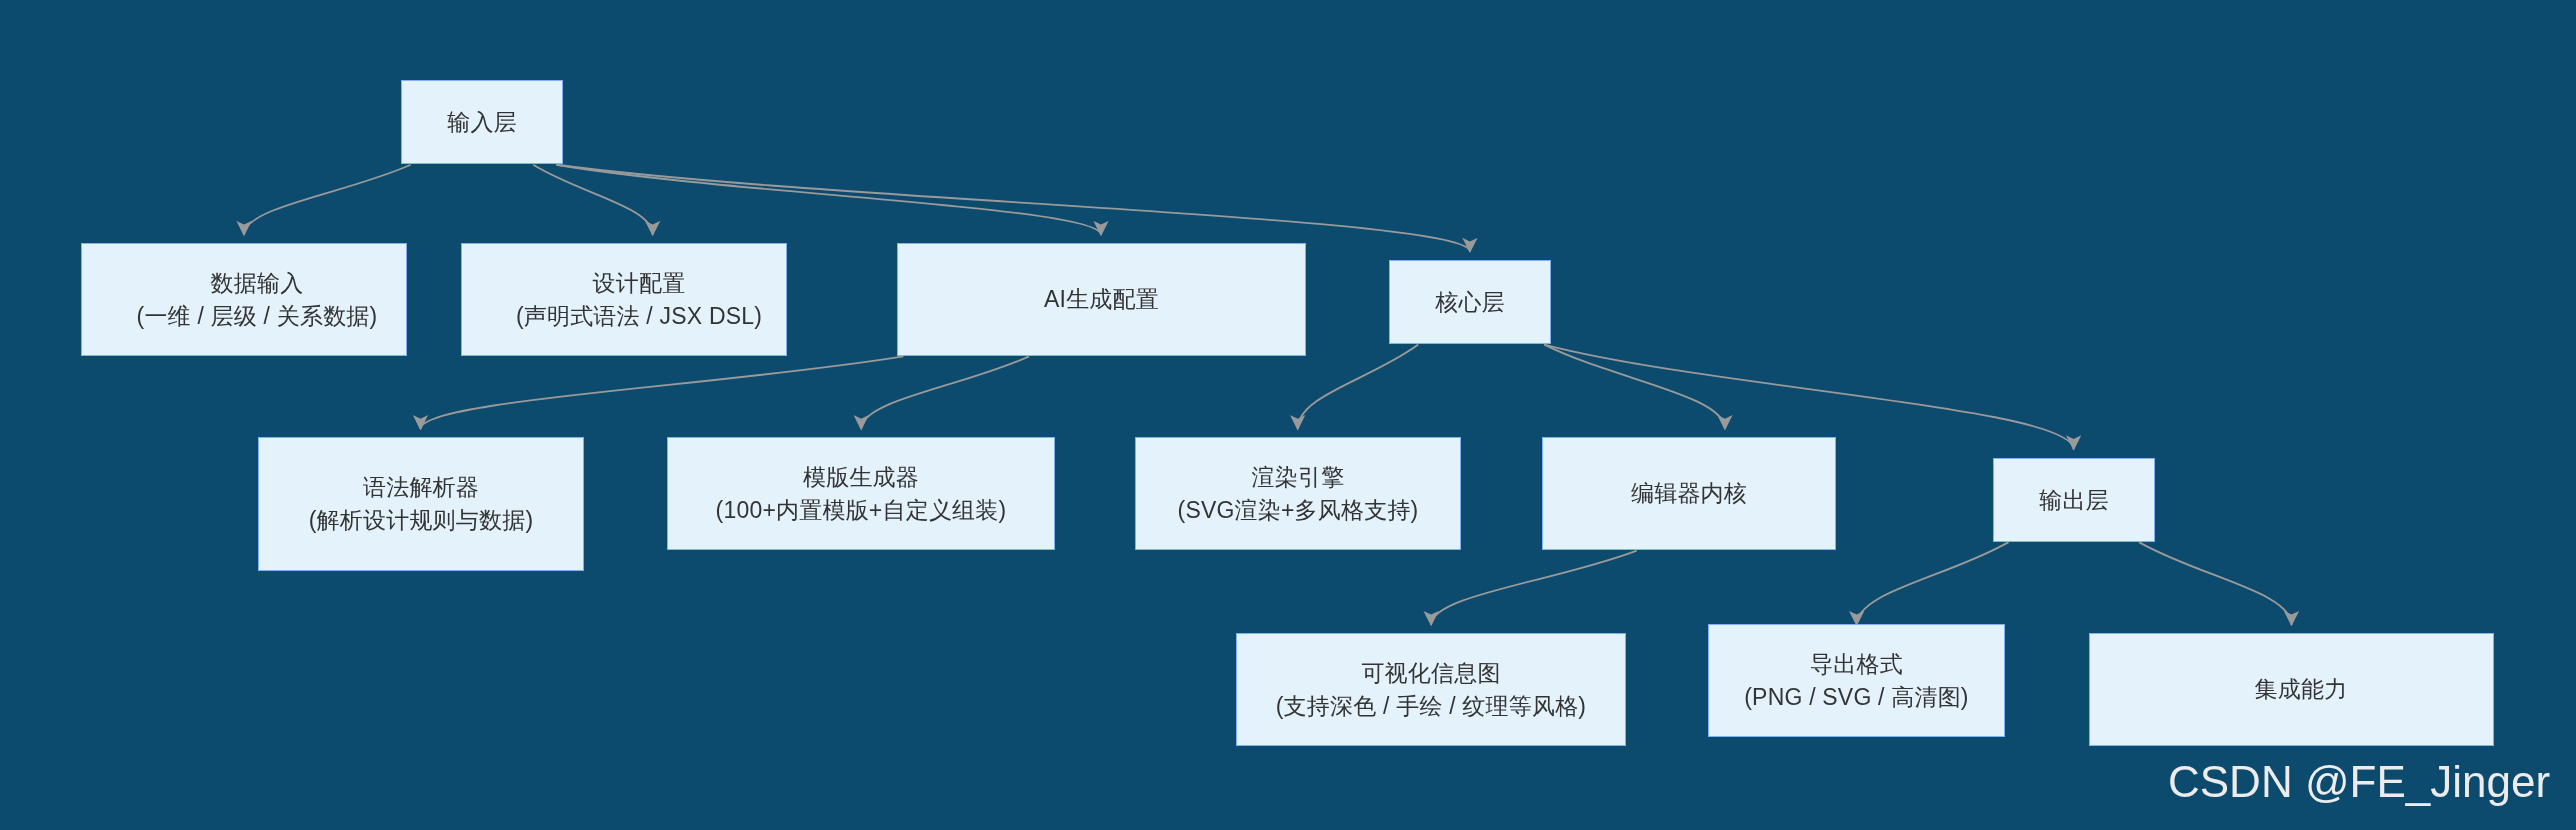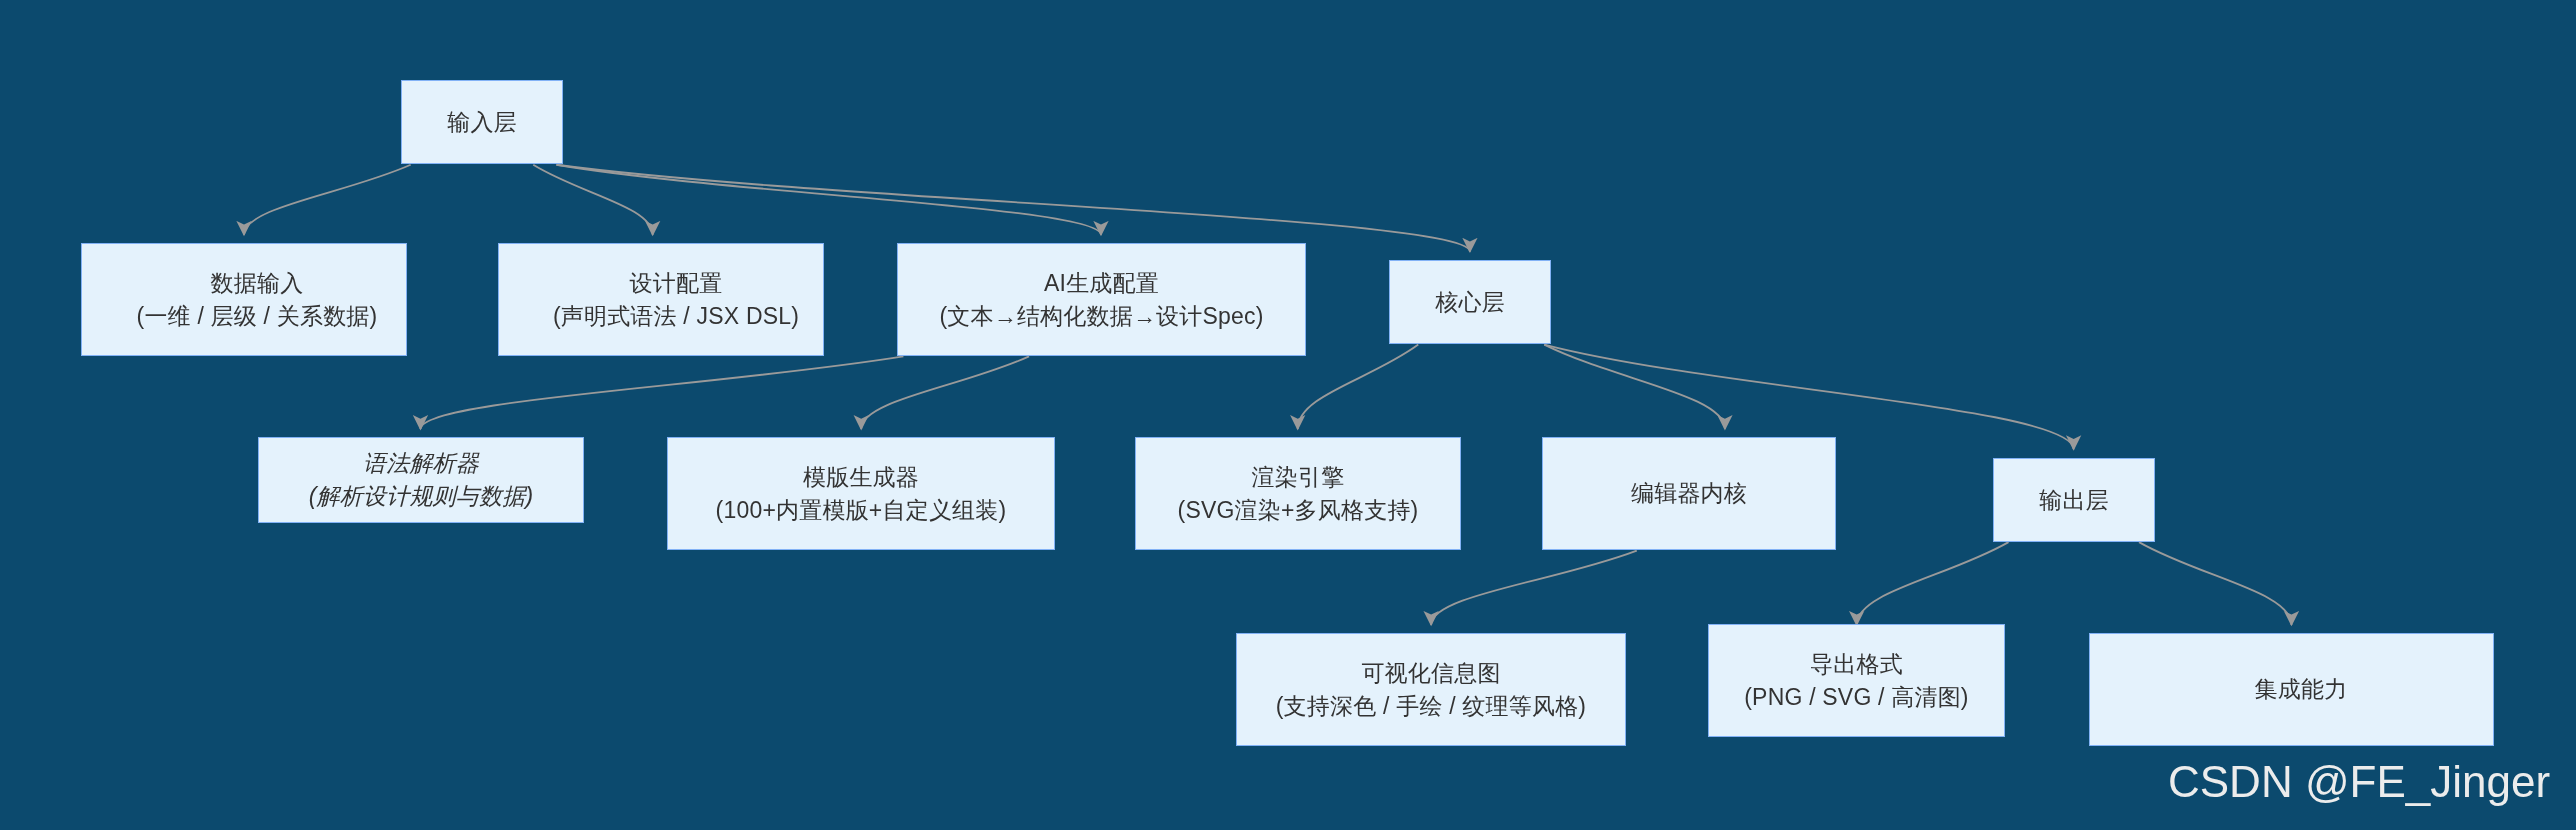--- a/index.html
+++ b/index.html
@@ -62,32 +62,31 @@
   </svg>
 
   <div id="nodes-host">
       <div class="node single" style="left: 401px; top: 80px; width: 162px; height: 84px;">
         <div class="t1">输入层</div>
       </div>
       <div class="node" style="left: 81px; top: 243px; width: 326px; height: 113px; padding-left: 26px;">
         <div class="t1">数据输入</div>
         <div class="t2">(一维 / 层级 / 关系数据)</div>
       </div>
-      <div class="node" style="left: 498px; top: 243px; width: 326px; height: 113px; padding-left: 30px;">
+      <div class="node" style="left: 461px; top: 243px; width: 326px; height: 113px; padding-left: 30px;">
         <div class="t1">设计配置</div>
         <div class="t2">(声明式语法 / JSX DSL)</div>
       </div>
       <div class="node" style="left: 897px; top: 243px; width: 409px; height: 113px;">
         <div class="t1">AI生成配置</div>
-        <div class="t2">(文本→结构化数据→设计Spec)</div>
       </div>
       <div class="node single" style="left: 1389px; top: 260px; width: 162px; height: 84px;">
         <div class="t1">核心层</div>
       </div>
-      <div class="node" style="left: 258px; top: 437px; width: 326px; height: 86px; font-style: italic;">
+      <div class="node" style="left: 258px; top: 437px; width: 326px; height: 134px;">
         <div class="t1">语法解析器</div>
         <div class="t2">(解析设计规则与数据)</div>
       </div>
       <div class="node" style="left: 667px; top: 437px; width: 388px; height: 113px;">
         <div class="t1">模版生成器</div>
         <div class="t2">(100+内置模版+自定义组装)</div>
       </div>
       <div class="node" style="left: 1135px; top: 437px; width: 326px; height: 113px;">
         <div class="t1">渲染引擎</div>
         <div class="t2">(SVG渲染+多风格支持)</div>

